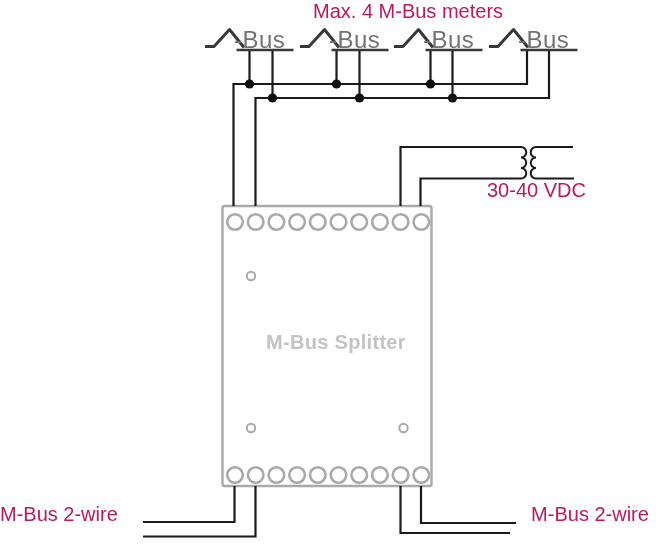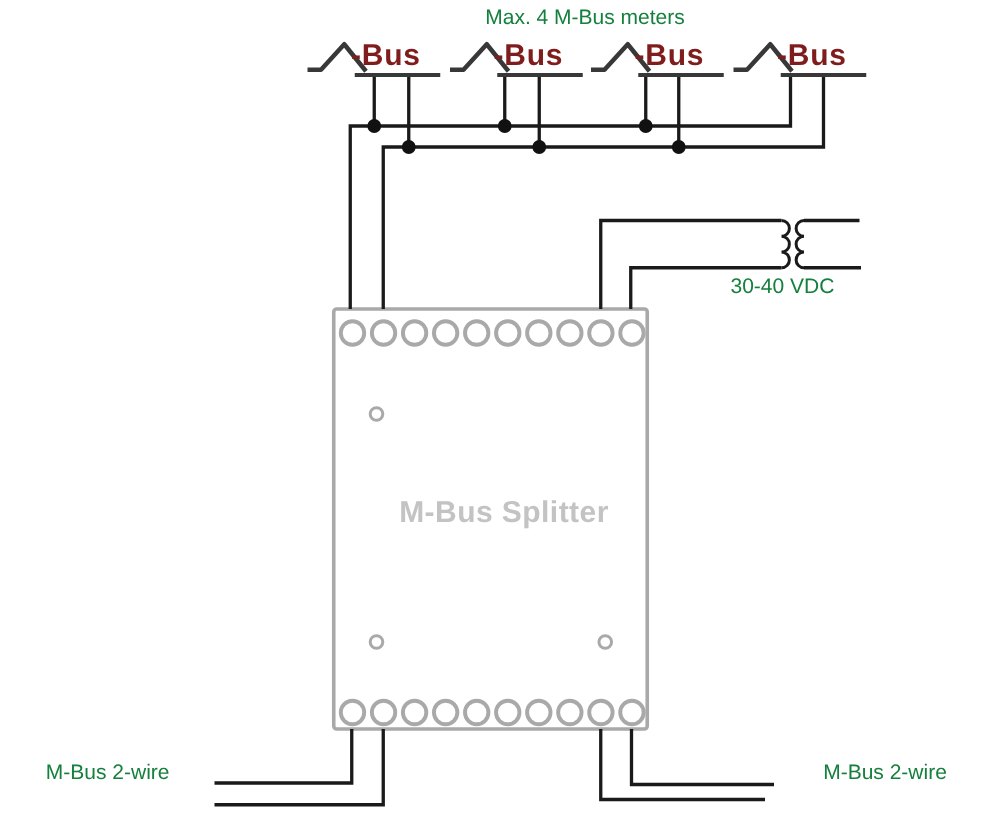--- a/index.html
+++ b/index.html
@@ -15,22 +15,22 @@
     font-family: "Liberation Sans", sans-serif;
     overflow: hidden;
   }
   .layer {
     position: absolute;
     left: 0;
     top: 0;
   }
   .label {
     position: absolute;
-    color: #15803d;
-    font-size: 14px;
+    color: #be185d;
+    font-size: 20px;
     line-height: 19px;
     white-space: nowrap;
   }
   .label.center { text-align: center; }
   .label.right  { text-align: right; }
   .caption-label { left: 313px; top: 2px; width: 154px; }
   .power-label   { left: 487px; top: 181px; width: 90px; line-height: 18.5px; }
   .splitter-label {
     left: 224px; top: 333px; width: 224px;
     font-size: 20px; font-weight: bold;
@@ -42,24 +42,24 @@
   .mbus-logo {
     position: absolute;
     top: 26px;
     width: 92px;
     height: 28px;
   }
   .mbus-logo .glyph { position: absolute; left: 0; top: 0; }
   .mbus-logo .logo-text {
     position: absolute;
     left: 31px; top: 0px;
-    font-size: 20px;
-    font-weight: bold;
+    font-size: 24px;
+    font-weight: normal;
     letter-spacing: 0.5px;
-    color: #7f1d1d;
+    color: #737373;
   }
   .logo-1 { left: 203px; }
   .logo-2 { left: 298px; }
   .logo-3 { left: 392px; }
   .logo-4 { left: 487px; }
 </style>
 </head>
 <body>
 
 <div class="stage">

